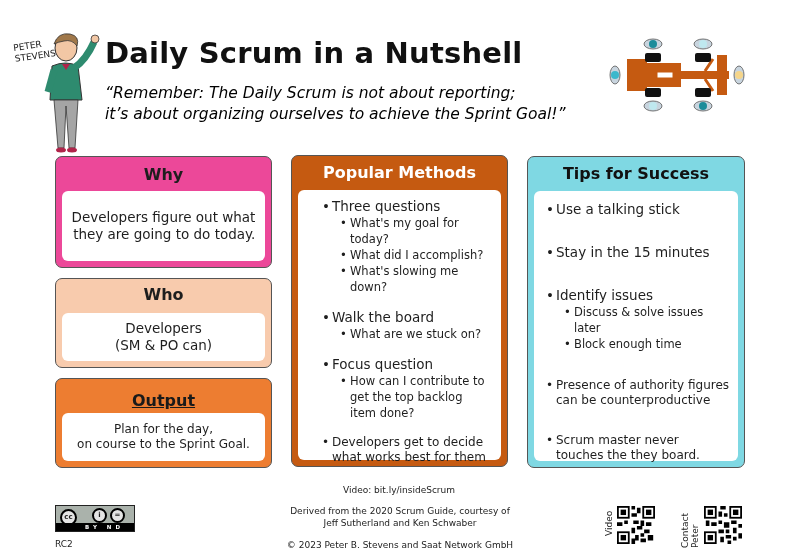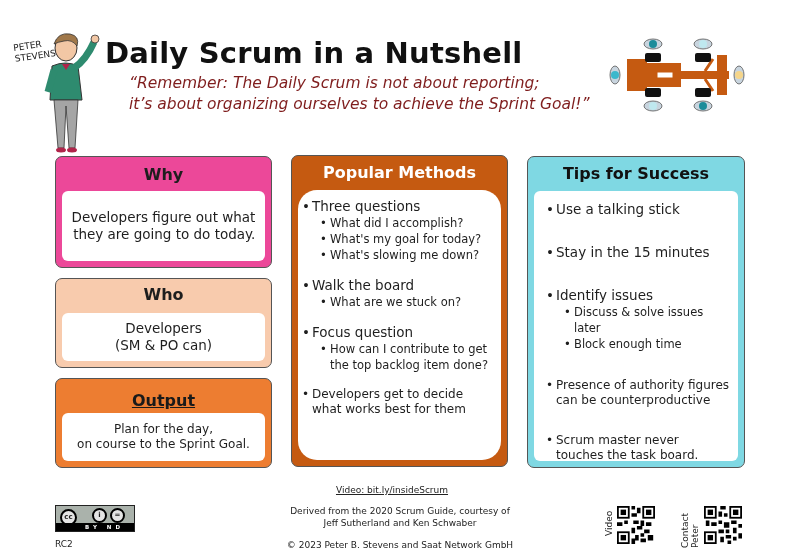--- a/index.html
+++ b/index.html
@@ -3,21 +3,21 @@
 <meta charset="utf-8">
 <style>
   * { box-sizing: border-box; margin: 0; padding: 0; }
   html, body { width: 800px; height: 554px; background: #ffffff; overflow: hidden; }
   body { position: relative; font-family: "DejaVu Sans", sans-serif; color: #1e1e1e; }
 
   .avatar { position: absolute; left: 14px; top: 30px; width: 90px; height: 125px; }
   .avatar-name { position: absolute; left: 14px; top: 40px; font-size: 9px; line-height: 11px; font-family: "DejaVu Sans", sans-serif; transform: rotate(-8deg); color:#222; }
 
   .title { position: absolute; left: 105px; top: 36px; font-size: 29px; font-weight: bold; letter-spacing: 0.2px; color: #111; white-space: nowrap; }
-  .quote { position: absolute; left: 105px; top: 73px; font-size: 15.5px; font-style: italic; line-height: 21px; color: #7f1d1d; white-space: nowrap; margin-left: 24px; }
+  .quote { position: absolute; left: 105px; top: 83px; font-size: 15.5px; font-style: italic; line-height: 21px; color: #000000; white-space: nowrap; }
 
   .car { position: absolute; left: 605px; top: 35px; width: 145px; height: 80px; }
 
   .card { position: absolute; border: 1.5px solid #555; border-radius: 7px; }
   .card-head { text-align: center; font-weight: bold; font-size: 16px; }
   .card-body { position: absolute; background: #fff; border-radius: 6px; }
 
   .why { left: 55px; top: 156px; width: 217px; height: 112px; background: #ec4899; }
   .why .card-head { margin-top: 8px; }
   .why .card-body { left: 6px; top: 34px; right: 6px; bottom: 6px; display:flex; align-items:center; justify-content:center; text-align:right; font-size: 13.5px; line-height: 17px; }
@@ -25,21 +25,21 @@
   .who { left: 55px; top: 278px; width: 217px; height: 90px; background: #f8cbad; }
   .who .card-head { margin-top: 6px; }
   .who .card-body { left: 6px; top: 34px; right: 6px; bottom: 6px; display:flex; align-items:center; justify-content:center; text-align:center; font-size: 13.5px; line-height: 17px; }
 
   .output { left: 55px; top: 378px; width: 217px; height: 90px; background: #ed7d31; }
   .output .card-head { margin-top: 12px; color: #1a1a1a; text-decoration: underline; }
   .output .card-body { left: 6px; top: 34px; right: 6px; bottom: 6px; display:flex; align-items:center; justify-content:center; text-align:center; font-size: 12px; line-height: 15px; }
 
   .methods { left: 291px; top: 155px; width: 217px; height: 312px; background: #c55a11; }
   .methods .card-head { margin-top: 7px; color: #fff; }
-  .methods .card-body { left: 6px; top: 34px; right: 6px; bottom: 6px; padding: 8px 10px 0 4px; border-radius: 19px; }
+  .methods .card-body { left: 6px; top: 34px; right: 6px; bottom: 6px; padding: 8px 10px 0 24px; }
 
   .tips { left: 527px; top: 156px; width: 218px; height: 312px; background: #7fd8e3; }
   .tips .card-head { margin-top: 7px; color: #111; }
   .tips .card-body { left: 6px; top: 34px; right: 6px; bottom: 6px; padding: 10px 8px 0 12px; }
 
   ul { list-style: none; }
   .l1 { font-size: 13.5px; line-height: 17px; padding-left: 10px; position: relative; }
   .l1::before { content: "•"; position: absolute; left: 0; top: 0; }
   .l2 { font-size: 11.5px; line-height: 16px; padding-left: 28px; position: relative; }
   .l2::before { content: "•"; position: absolute; left: 18px; top: 0; }
@@ -137,22 +137,22 @@
       <div>on course to the Sprint Goal.</div>
     </div>
   </div>
 </div>
 
 <div class="card methods">
   <div class="card-head">Popular Methods</div>
   <div class="card-body">
     <ul>
       <li class="l1">Three questions</li>
+      <li class="l2">What's my goal for today?</li>
       <li class="l2">What did I accomplish?</li>
-      <li class="l2">What's my goal for today?</li>
       <li class="l2">What's slowing me down?</li>
       <li class="gap"></li>
       <li class="l1">Walk the board</li>
       <li class="l2">What are we stuck on?</li>
       <li class="gap"></li>
       <li class="l1">Focus question</li>
       <li class="l2">How can I contribute to get the top backlog item done?</li>
       <li class="gap"></li>
       <li class="l1 small1">Developers get to decide what works best for them</li>
     </ul>
@@ -166,26 +166,26 @@
       <li class="l1">Use a talking stick</li>
       <li class="gap-big"></li>
       <li class="l1">Stay in the 15 minutes</li>
       <li class="gap-big"></li>
       <li class="l1">Identify issues</li>
       <li class="l2">Discuss &amp; solve issues later</li>
       <li class="l2">Block enough time</li>
       <li class="gap-big"></li>
       <li class="l1 small1">Presence of authority figures can be counterproductive</li>
       <li class="gap-big"></li>
-      <li class="l1 small1">Scrum master never touches the task board.</li>
+      <li class="l1 small1">Scrum master never touches the they board.</li>
     </ul>
   </div>
 </div>
 
-<div class="foot" style="left:292px; top:484px; width:200px;text-decoration:underline;">Video: bit.ly/insideScrum</div>
+<div class="foot" style="left:299px; top:484px; width:200px;">Video: bit.ly/insideScrum</div>
 <div class="foot" style="left:270px; top:505px; width:260px;">
   <div>Derived from the 2020 Scrum Guide, courtesy of</div>
   <div>Jeff Sutherland and Ken Schwaber</div>
 </div>
 <div class="foot" style="left:270px; top:539px; width:260px;">© 2023 Peter B. Stevens and Saat Network GmbH</div>
 
 <div class="cc">
   <div class="cc-circle" style="left:4px; top:3px; width:17px; height:17px; line-height:13px;">cc</div>
   <div class="cc-circle" style="left:36px;">i</div>
   <div class="cc-circle" style="left:54px;">=</div>

